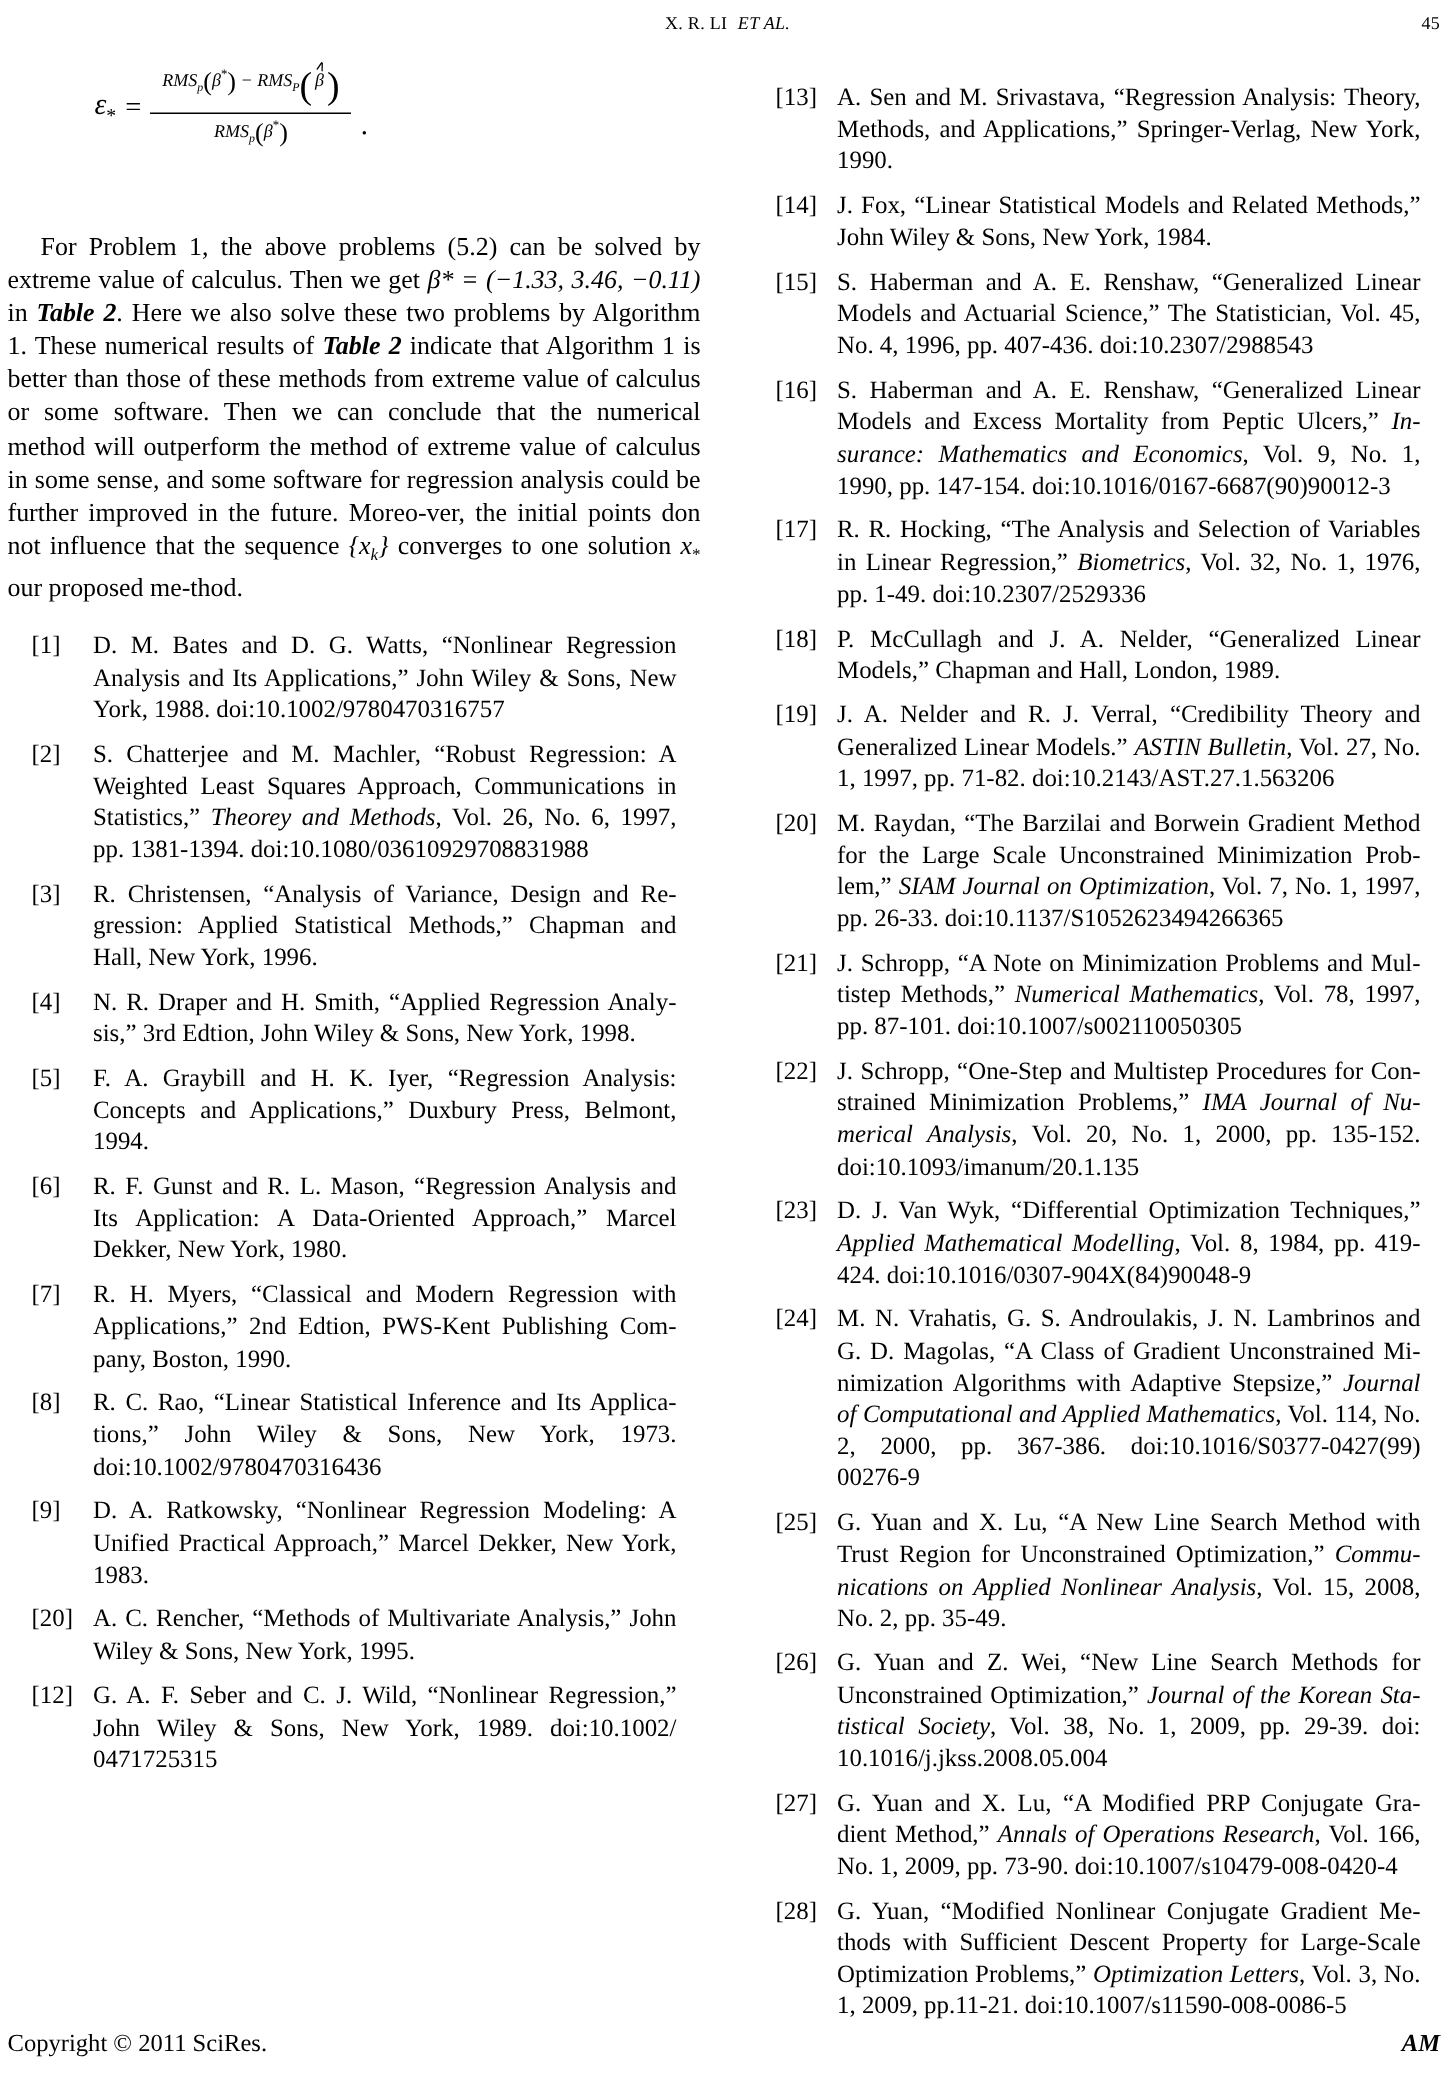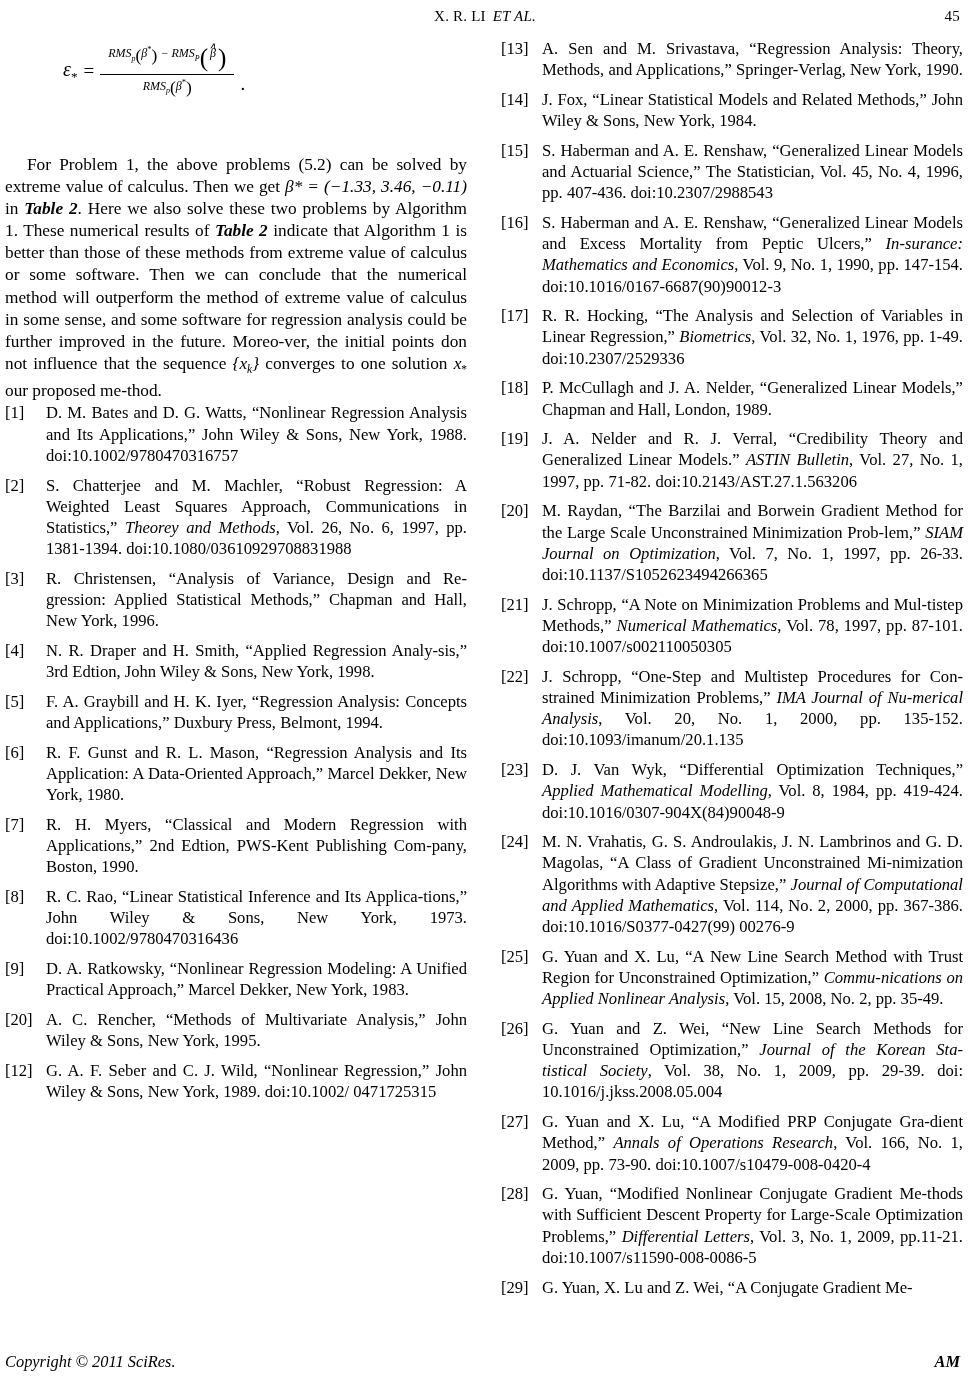--- a/index.html
+++ b/index.html
@@ -16,21 +16,21 @@
     overflow: hidden;
   }
 
   
   .running-head {
     position: absolute;
     top: 8px;
     left: 10px;
     right: 8px;
     height: 20px;
-    font-size: 15px;
+    font-size: 12px;
     letter-spacing: 0.2px;
   }
   .running-head .rh-title {
     position: absolute;
     left: 50%;
     transform: translateX(-50%);
     white-space: nowrap;
   }
   .running-head .rh-title .rh-et-al {
     font-style: italic;
@@ -150,21 +150,21 @@
   h2.section {
     font-size: 20px;
     font-weight: bold;
     margin: 30px 0 18px 0;
     letter-spacing: 0.1px;
   }
 
   
   ol.refs {
     list-style: none;
-    margin: 0;
+    margin: 16px;
     padding: 0;
   }
   li.ref {
     position: relative;
     padding-left: 41px;
     margin-bottom: 8.5px;
     font-size: 16.6px;
     line-height: 21.2px;
     text-align: justify;
     text-justify: inter-word;
@@ -187,21 +187,20 @@
     right: 8px;
     bottom: 12px;
     height: 22px;
     font-size: 16.4px;
   }
   .footer .copyright {
     position: absolute;
     left: 0;
     top: 0;
     white-space: nowrap;
-    font-style: italic;
   }
   .footer .journal {
     position: absolute;
     right: 0;
     top: 0;
     font-style: italic;
     font-weight: bold;
   }
 </style>
 </head>
@@ -339,25 +338,21 @@
         <li class="ref">
           <span class="ref-num">[26]</span>
           <span class="ref-text"><span>G. Yuan and Z. Wei, “New Line Search Methods for Unconstrained Optimization,” </span><em>Journal of the Korean Sta-tistical Society</em><span>, Vol. 38, No. 1, 2009, pp. 29-39. doi: 10.1016/j.jkss.2008.05.004</span></span>
         </li>
         <li class="ref">
           <span class="ref-num">[27]</span>
           <span class="ref-text"><span>G. Yuan and X. Lu, “A Modified PRP Conjugate Gra-dient Method,” </span><em>Annals of Operations Research</em><span>, Vol. 166, No. 1, 2009, pp. 73-90. doi:10.1007/s10479-008-0420-4</span></span>
         </li>
         <li class="ref">
           <span class="ref-num">[28]</span>
-          <span class="ref-text"><span>G. Yuan, “Modified Nonlinear Conjugate Gradient Me-thods with Sufficient Descent Property for Large-Scale Optimization Problems,” </span><em>Differential Letters</em><span>, Vol. 3, No. 1, 2009, pp.11-21. doi:10.1007/s11590-008-0086-5</span></span>
-        </li>
-        <li class="ref">
-          <span class="ref-num">[29]</span>
-          <span class="ref-text"><span>G. Yuan, X. Lu and Z. Wei, “A Conjugate Gradient Me-</span></span>
+          <span class="ref-text"><span>G. Yuan, “Modified Nonlinear Conjugate Gradient Me-thods with Sufficient Descent Property for Large-Scale Optimization Problems,” </span><em>Optimization Letters</em><span>, Vol. 3, No. 1, 2009, pp.11-21. doi:10.1007/s11590-008-0086-5</span></span>
         </li>
       </ol>
   </div>
 </div>
 
 <div class="footer">
   <div class="copyright">Copyright © 2011 SciRes.</div>
   <div class="journal">AM</div>
 </div>
 

